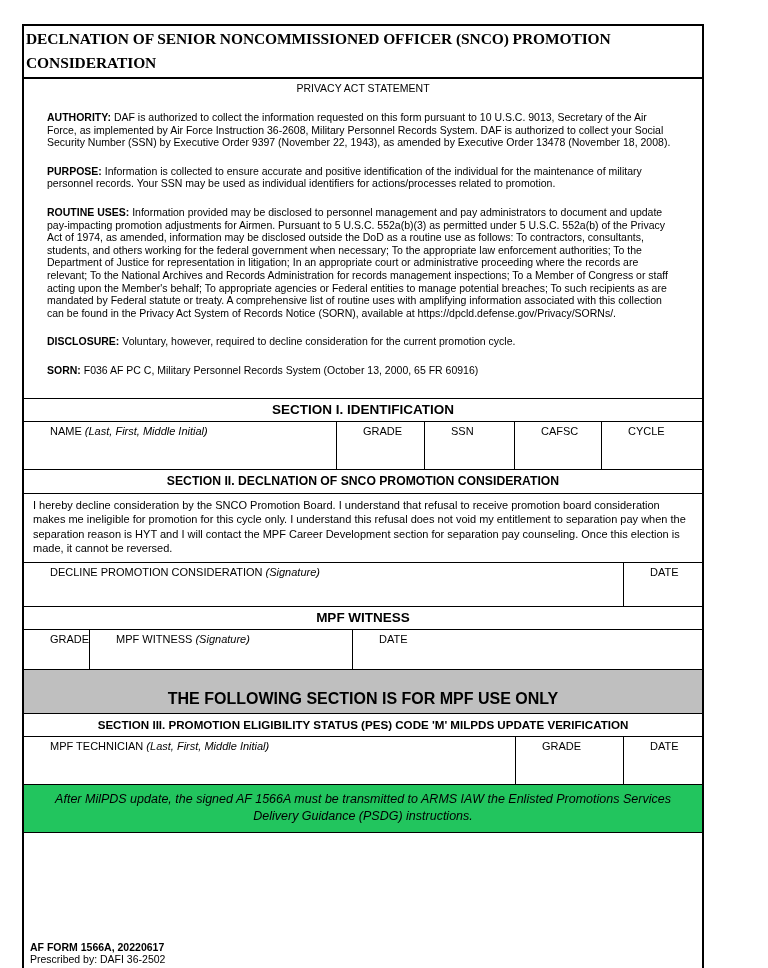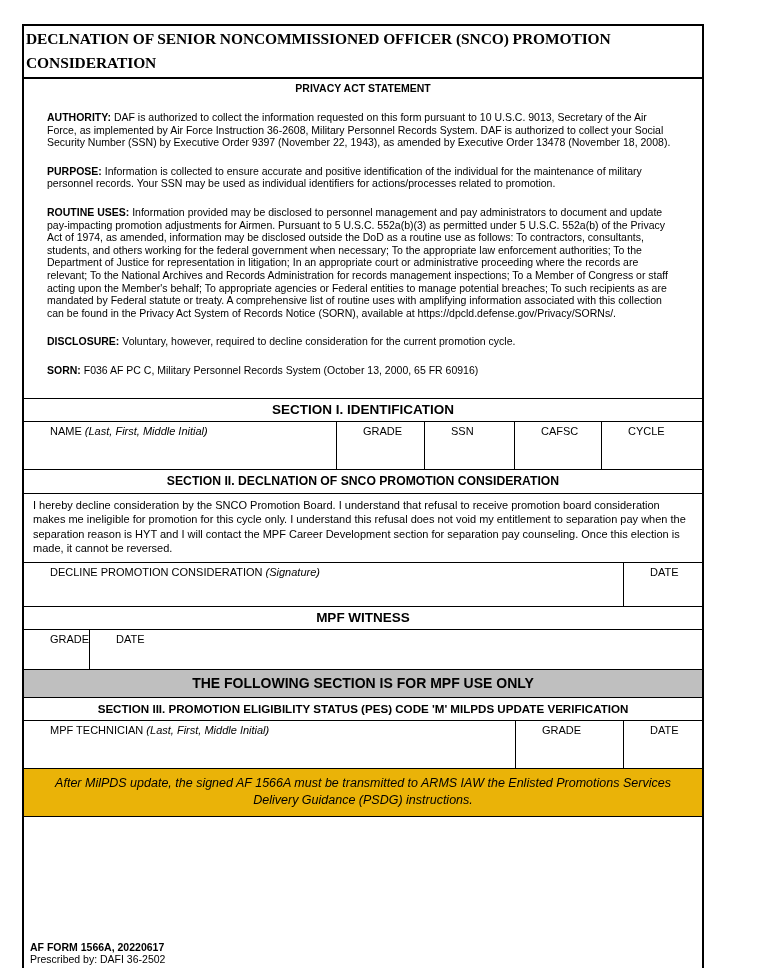--- a/index.html
+++ b/index.html
@@ -67,21 +67,21 @@
 
   
   .privacy {
     padding: 3px 7px 5px 7px;
     box-sizing: border-box;
     width: 100%;
   }
   .privacy-heading {
     text-align: center;
     font-size: 10.5px;
-    font-weight: bold;
+    font-weight: normal;
     line-height: 13px;
     margin-bottom: 1px;
   }
   .privacy p {
     margin: 16px;
     font-size: 10.5px;
     line-height: 12.6px;
     text-align: left;
   }
   .privacy b { font-weight: bold; }
@@ -101,23 +101,23 @@
     line-height: 16px;
     padding: 3px 4px 4px 4px;
   }
   .section-bar.tiny {
     font-size: 11.6px;
     line-height: 15px;
     padding: 3px 4px 4px 4px;
   }
   .section-bar.grey {
     background: #bfbfbf;
-    font-size: 14px;
+    font-size: 16px;
     line-height: 18px;
-    padding: 4px 4px 5px 4px;
+    padding: 20px 4px 5px 4px;
   }
 
   
   .declaration {
     width: 100%;
     box-sizing: border-box;
     padding: 4px 8px 6px 9px;
     font-size: 11px;
     line-height: 14.6px;
   }
@@ -130,21 +130,21 @@
     margin-left: 21px;
   }
   .fld i {
     font-style: italic;
   }
 
   
   .note {
     width: 100%;
     box-sizing: border-box;
-    background: #eab308;
+    background: #22c55e;
     text-align: center;
     font-style: italic;
     font-weight: normal;
     font-size: 12.5px;
     line-height: 17px;
     padding: 6px 30px 7px 30px;
   }
 
   
   .blank-area {
@@ -225,20 +225,23 @@
     </div>
 
     <div class="row">
       <div class="section-bar">MPF WITNESS</div>
     </div>
 
     <div class="row" style="height:40px;">
       <div class="cell" style="width:66px;">
         <span class="fld">GRADE</span>
       </div>
+      <div class="cell" style="width:263px;">
+        <span class="fld"><span>MPF WITNESS </span><i>(Signature)</i></span>
+      </div>
       <div class="cell last" style="width:78px;">
         <span class="fld">DATE</span>
       </div>
     </div>
 
     <div class="row">
       <div class="section-bar grey">THE FOLLOWING SECTION IS FOR MPF USE ONLY</div>
     </div>
 
     <div class="row">

